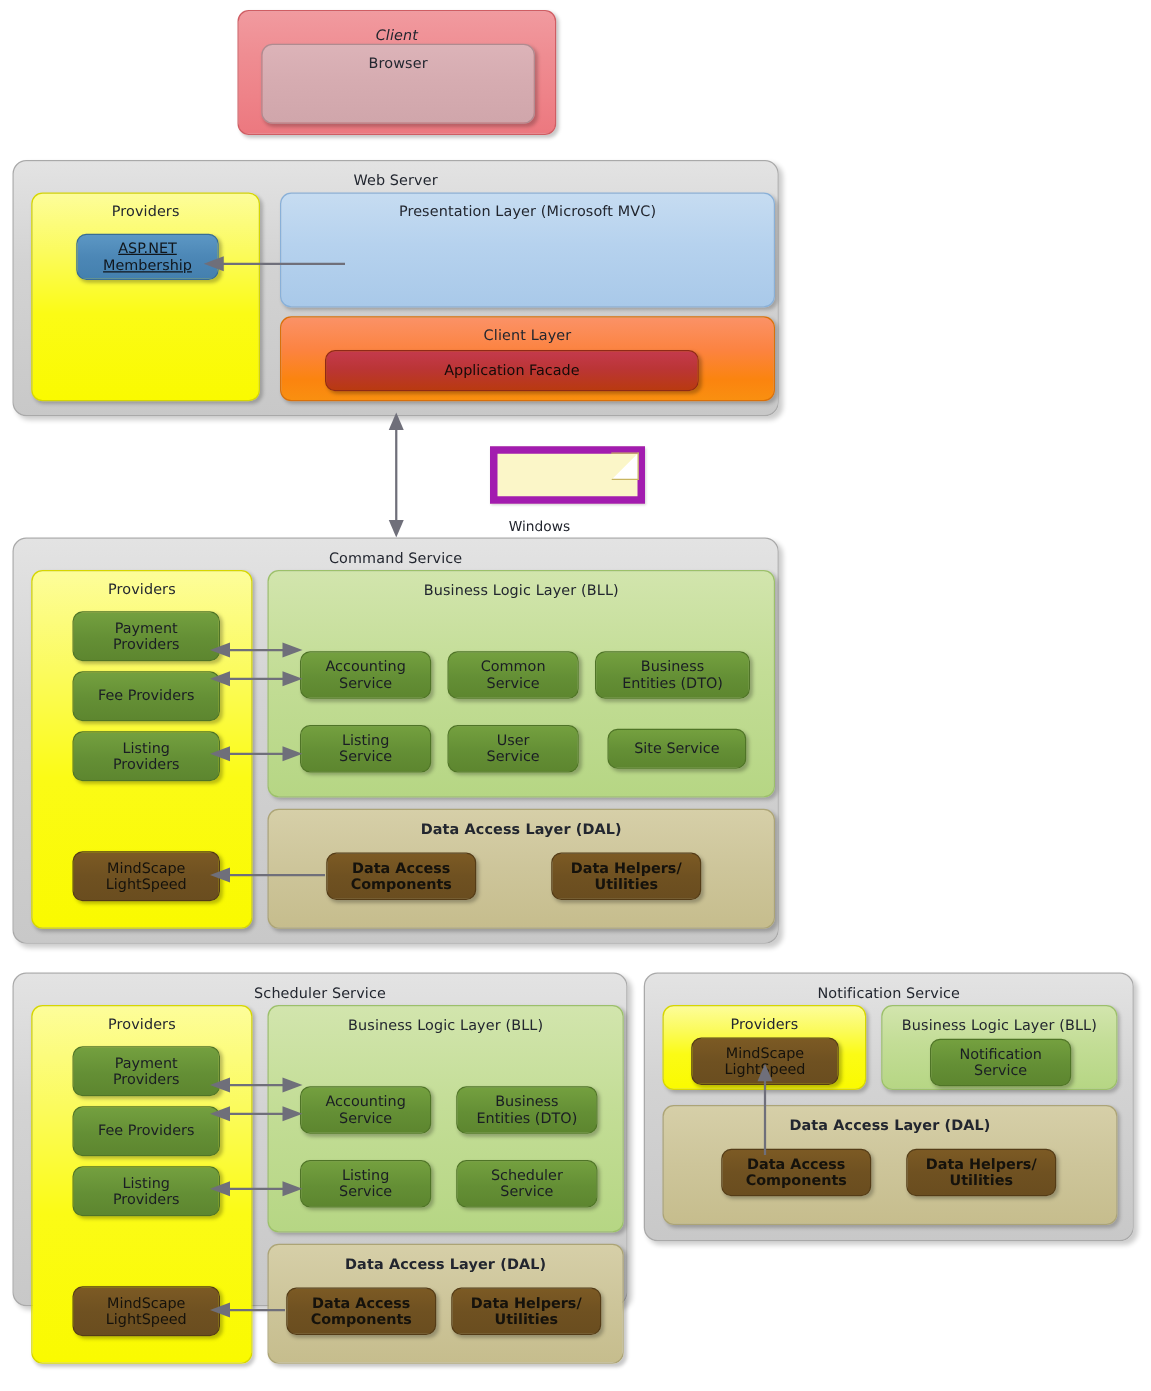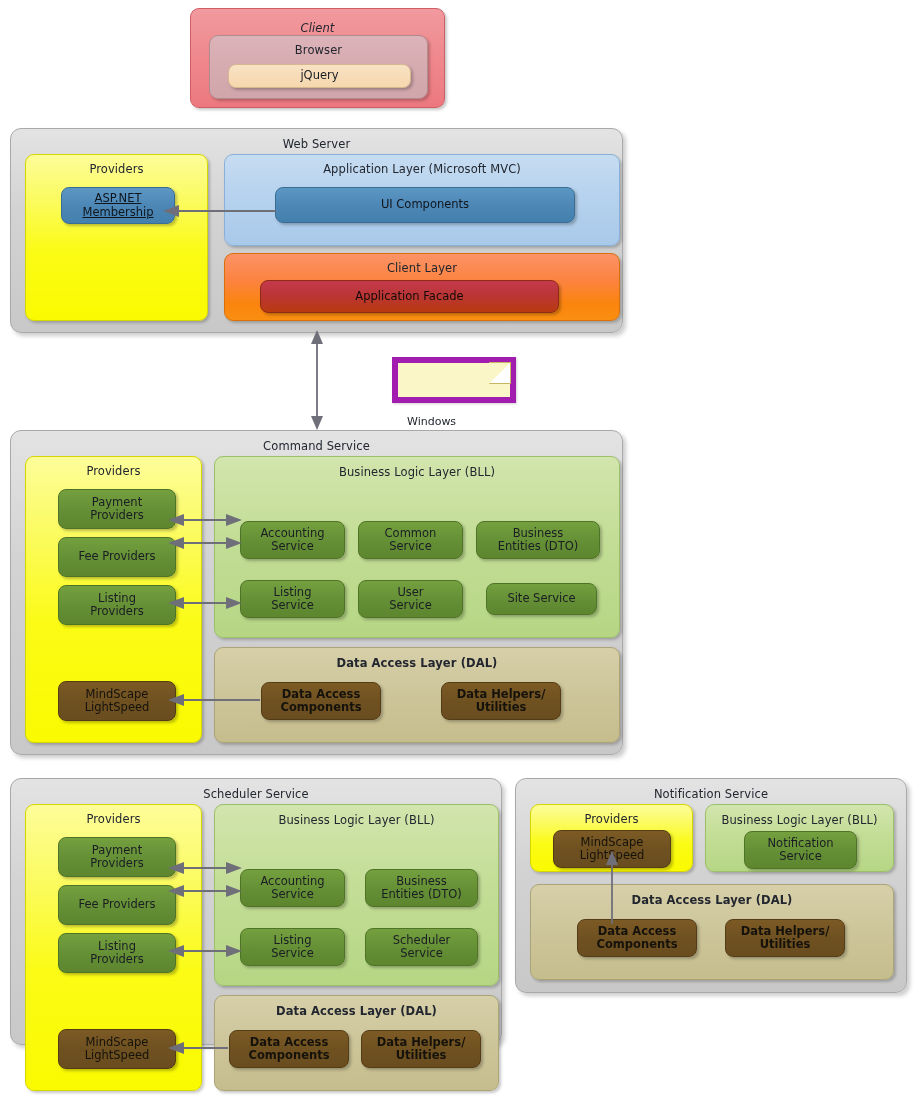--- a/index.html
+++ b/index.html
@@ -146,36 +146,34 @@
 </style>
 </head>
 <body>
 
 <div id="canvas">
 
   <div class="box t-pink" style="left:190px; top:8px; width:255px; height:100px;">
     <div class="title" style="top:12px;font-style:italic;">Client</div>
     <div class="box t-pink-l" style="left:18px; top:26px; width:219px; height:64px; border-radius:9px;">
       <div class="title" style="top:7px;">Browser</div>
-      <div class="leaf t-cream" style="left:18px; top:28px; width:183px; height:24px;">jQuery</div>
     </div>
   </div>
 
   <div class="panel" style="position:absolute; left:10px; top:128px; width:613px; height:205px;">
     <div class="title" style="top:8px;">Web Server</div>
 
     <div class="box t-yellow" style="left:14px; top:25px; width:183px; height:167px;">
       <div class="title" style="top:7px;">Providers</div>
       <div class="leaf t-blue-d" style="left:35px; top:32px; width:114px; height:37px; color:#10161c;text-decoration:underline;">ASP.NET
 Membership</div>
     </div>
 
     <div class="box t-blue-l" style="left:213px; top:25px; width:396px; height:92px;">
-      <div class="title" style="top:7px;">Application Layer (Microsoft MVC)</div>
-      <div class="leaf t-blue-d" style="left:50px; top:32px; width:300px; height:36px; color:#10161c;">UI Components</div>
+      <div class="title" style="top:7px;">Presentation Layer (Microsoft MVC)</div>
     </div>
 
     <div class="box t-orange" style="left:213px; top:124px; width:396px; height:68px;">
       <div class="title" style="top:7px;">Client Layer</div>
       <div class="leaf t-red-d" style="left:35px; top:26px; width:299px; height:33px; color:#140b08;">Application Facade</div>
     </div>
 
     <svg class="conn" style="left:0; top:0; width:613px; height:205px;">
       <line x1="265" y1="82" x2="167" y2="82"></line>
       <polygon points="152,82 168,76 168,88"></polygon>

